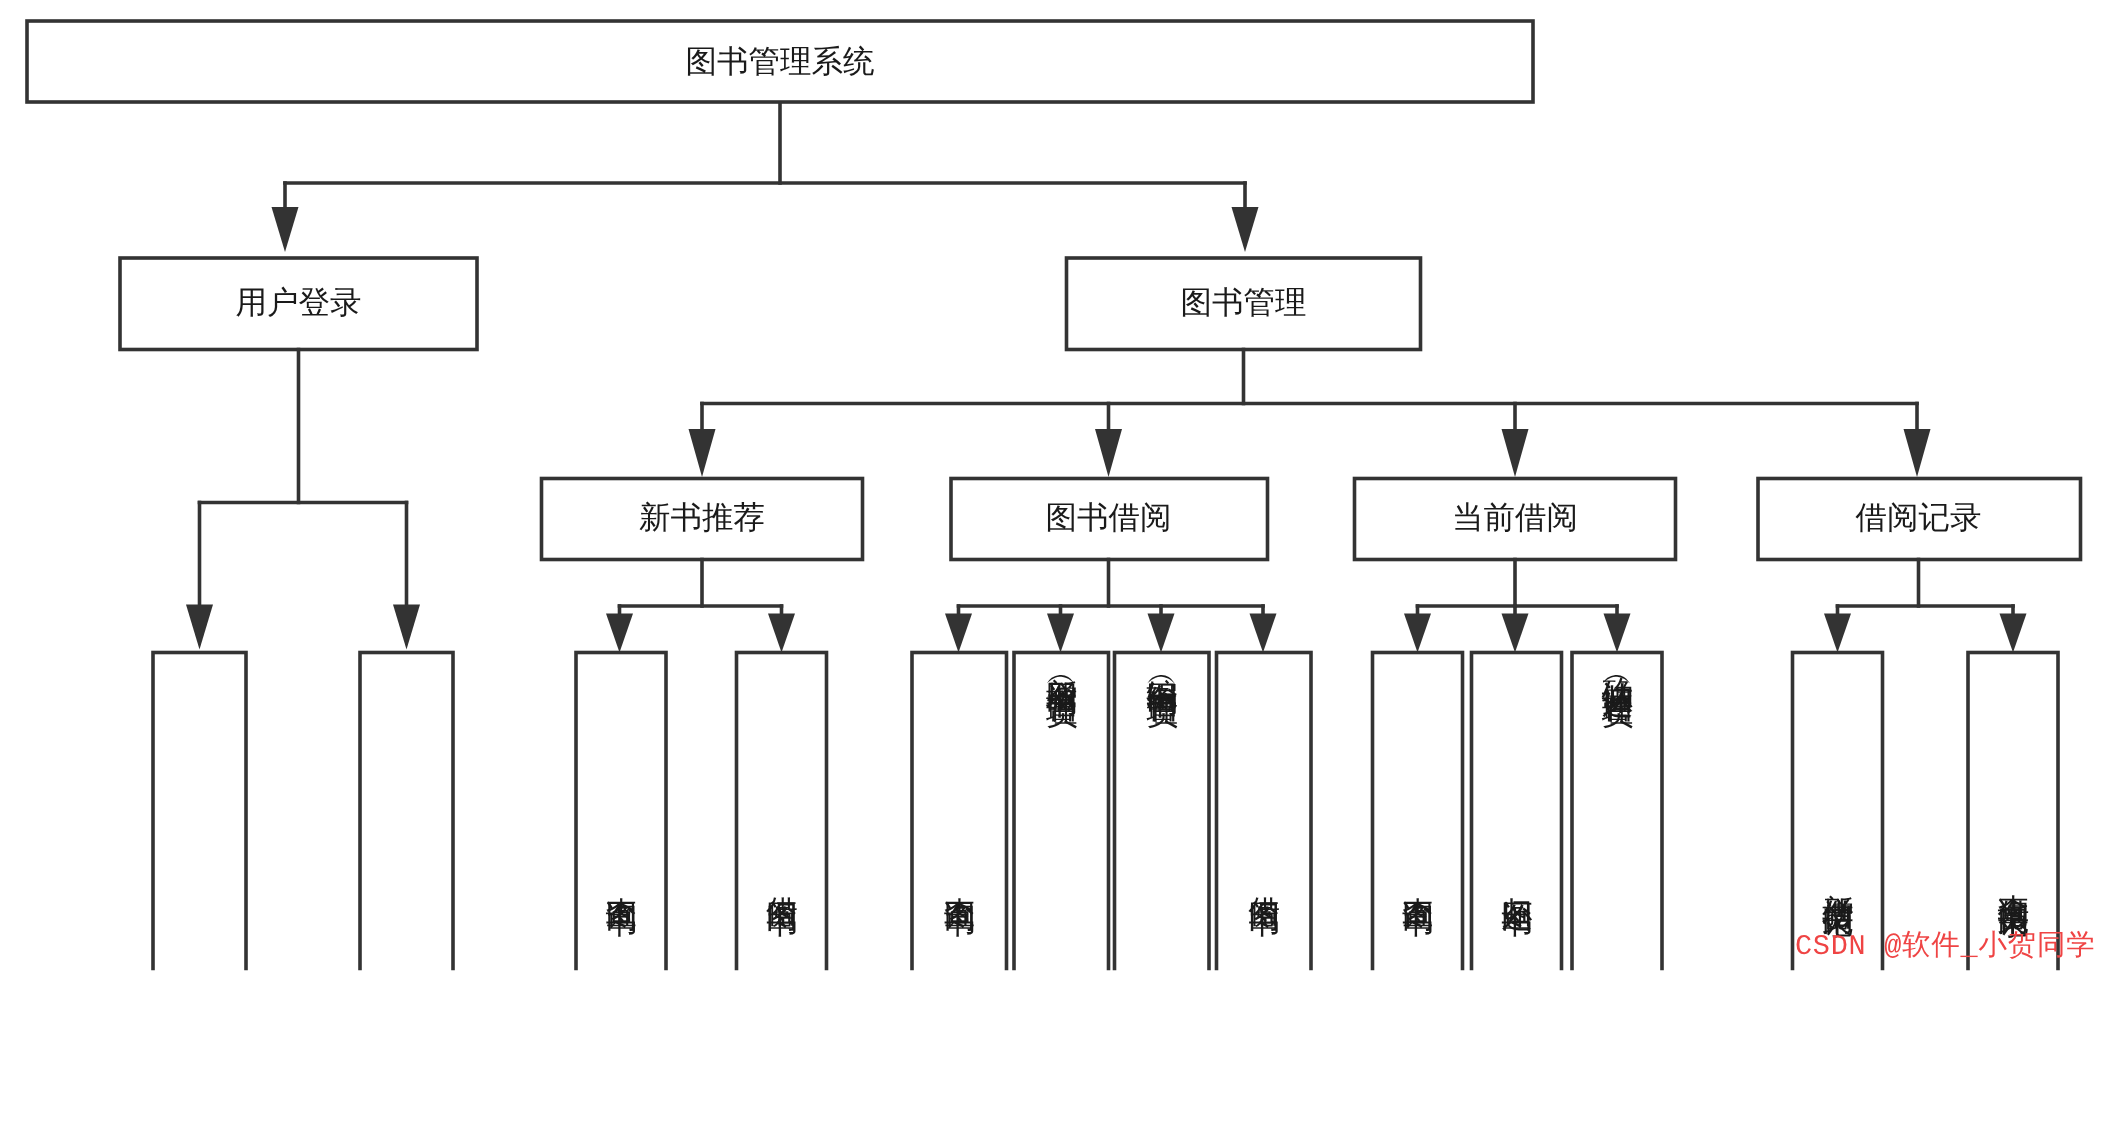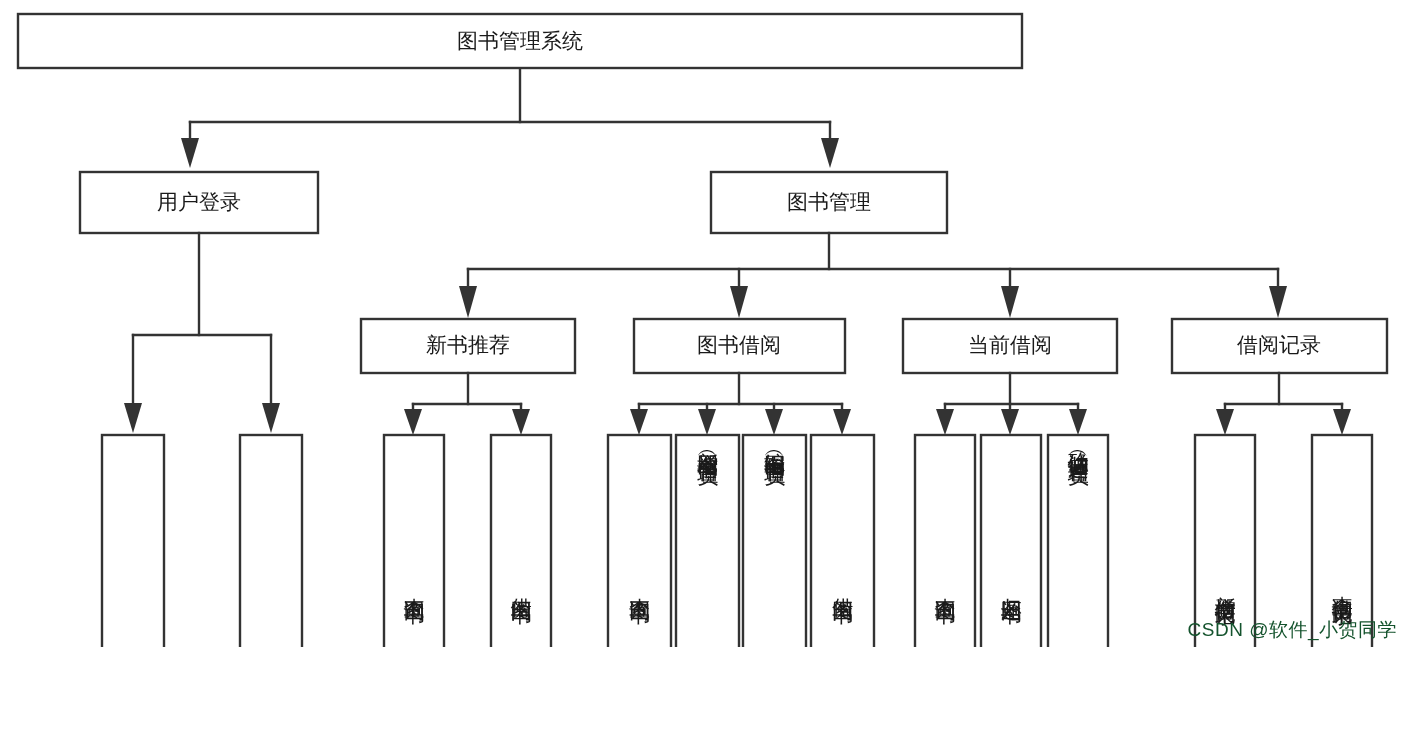--- a/index.html
+++ b/index.html
@@ -58,23 +58,23 @@
     color: #1a1a1a;
     letter-spacing: 2px;
     white-space: nowrap;
     pointer-events: none;
     text-align: center;
   }
   .watermark {
     position: absolute;
     right: 8px;
     bottom: 4px;
-    font-family: Liberation Sans, sans-serif;
+    font-family: Liberation Mono, monospace;
     font-size: 19px;
-    color: #14532d;
+    color: #ef4444;
     white-space: nowrap;
     letter-spacing: 0.5px;
   }
 </style>
 </head>
 <body>
 
 <div id="diagram-root">
 
   <svg id="tree-svg" viewBox="0 0 1405 747">

